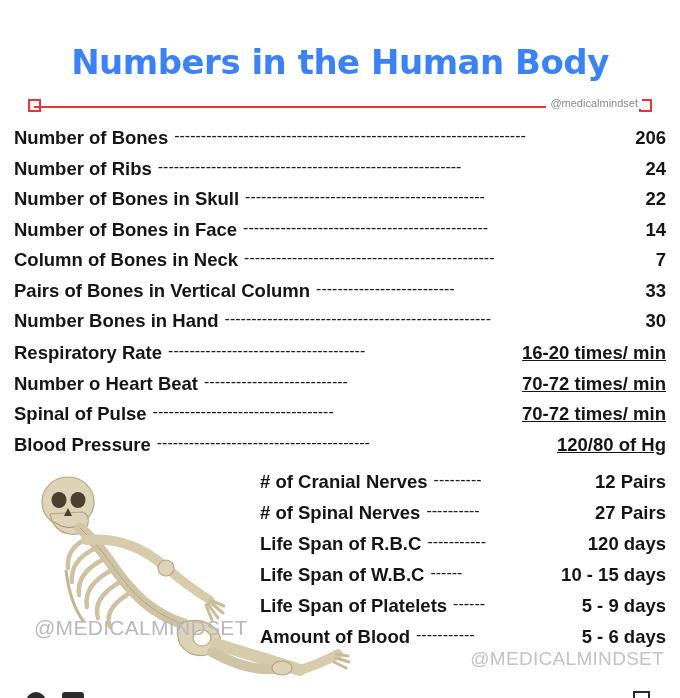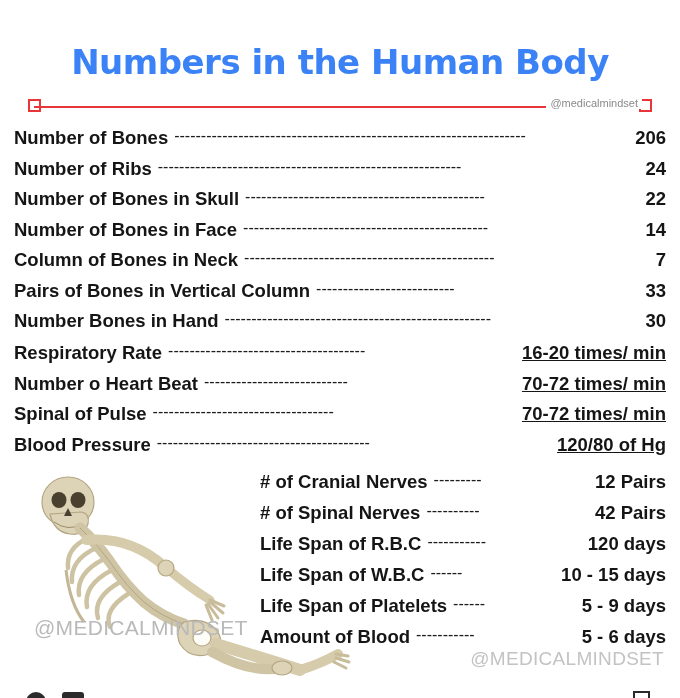--- a/index.html
+++ b/index.html
@@ -333,21 +333,21 @@
 
   <div class="lower">
     <div class="row">
       <span class="label"># of Cranial Nerves</span>
       <span class="dashes">---------</span>
       <span class="value">12 Pairs</span>
     </div>
     <div class="row">
       <span class="label"># of Spinal Nerves</span>
       <span class="dashes">----------</span>
-      <span class="value">42 Pairs</span>
+      <span class="value">27 Pairs</span>
     </div>
     <div class="row">
       <span class="label">Life Span of R.B.C</span>
       <span class="dashes">-----------</span>
       <span class="value">120 days</span>
     </div>
     <div class="row">
       <span class="label">Life Span of W.B.C</span>
       <span class="dashes">------</span>
       <span class="value">10 - 15 days</span>

